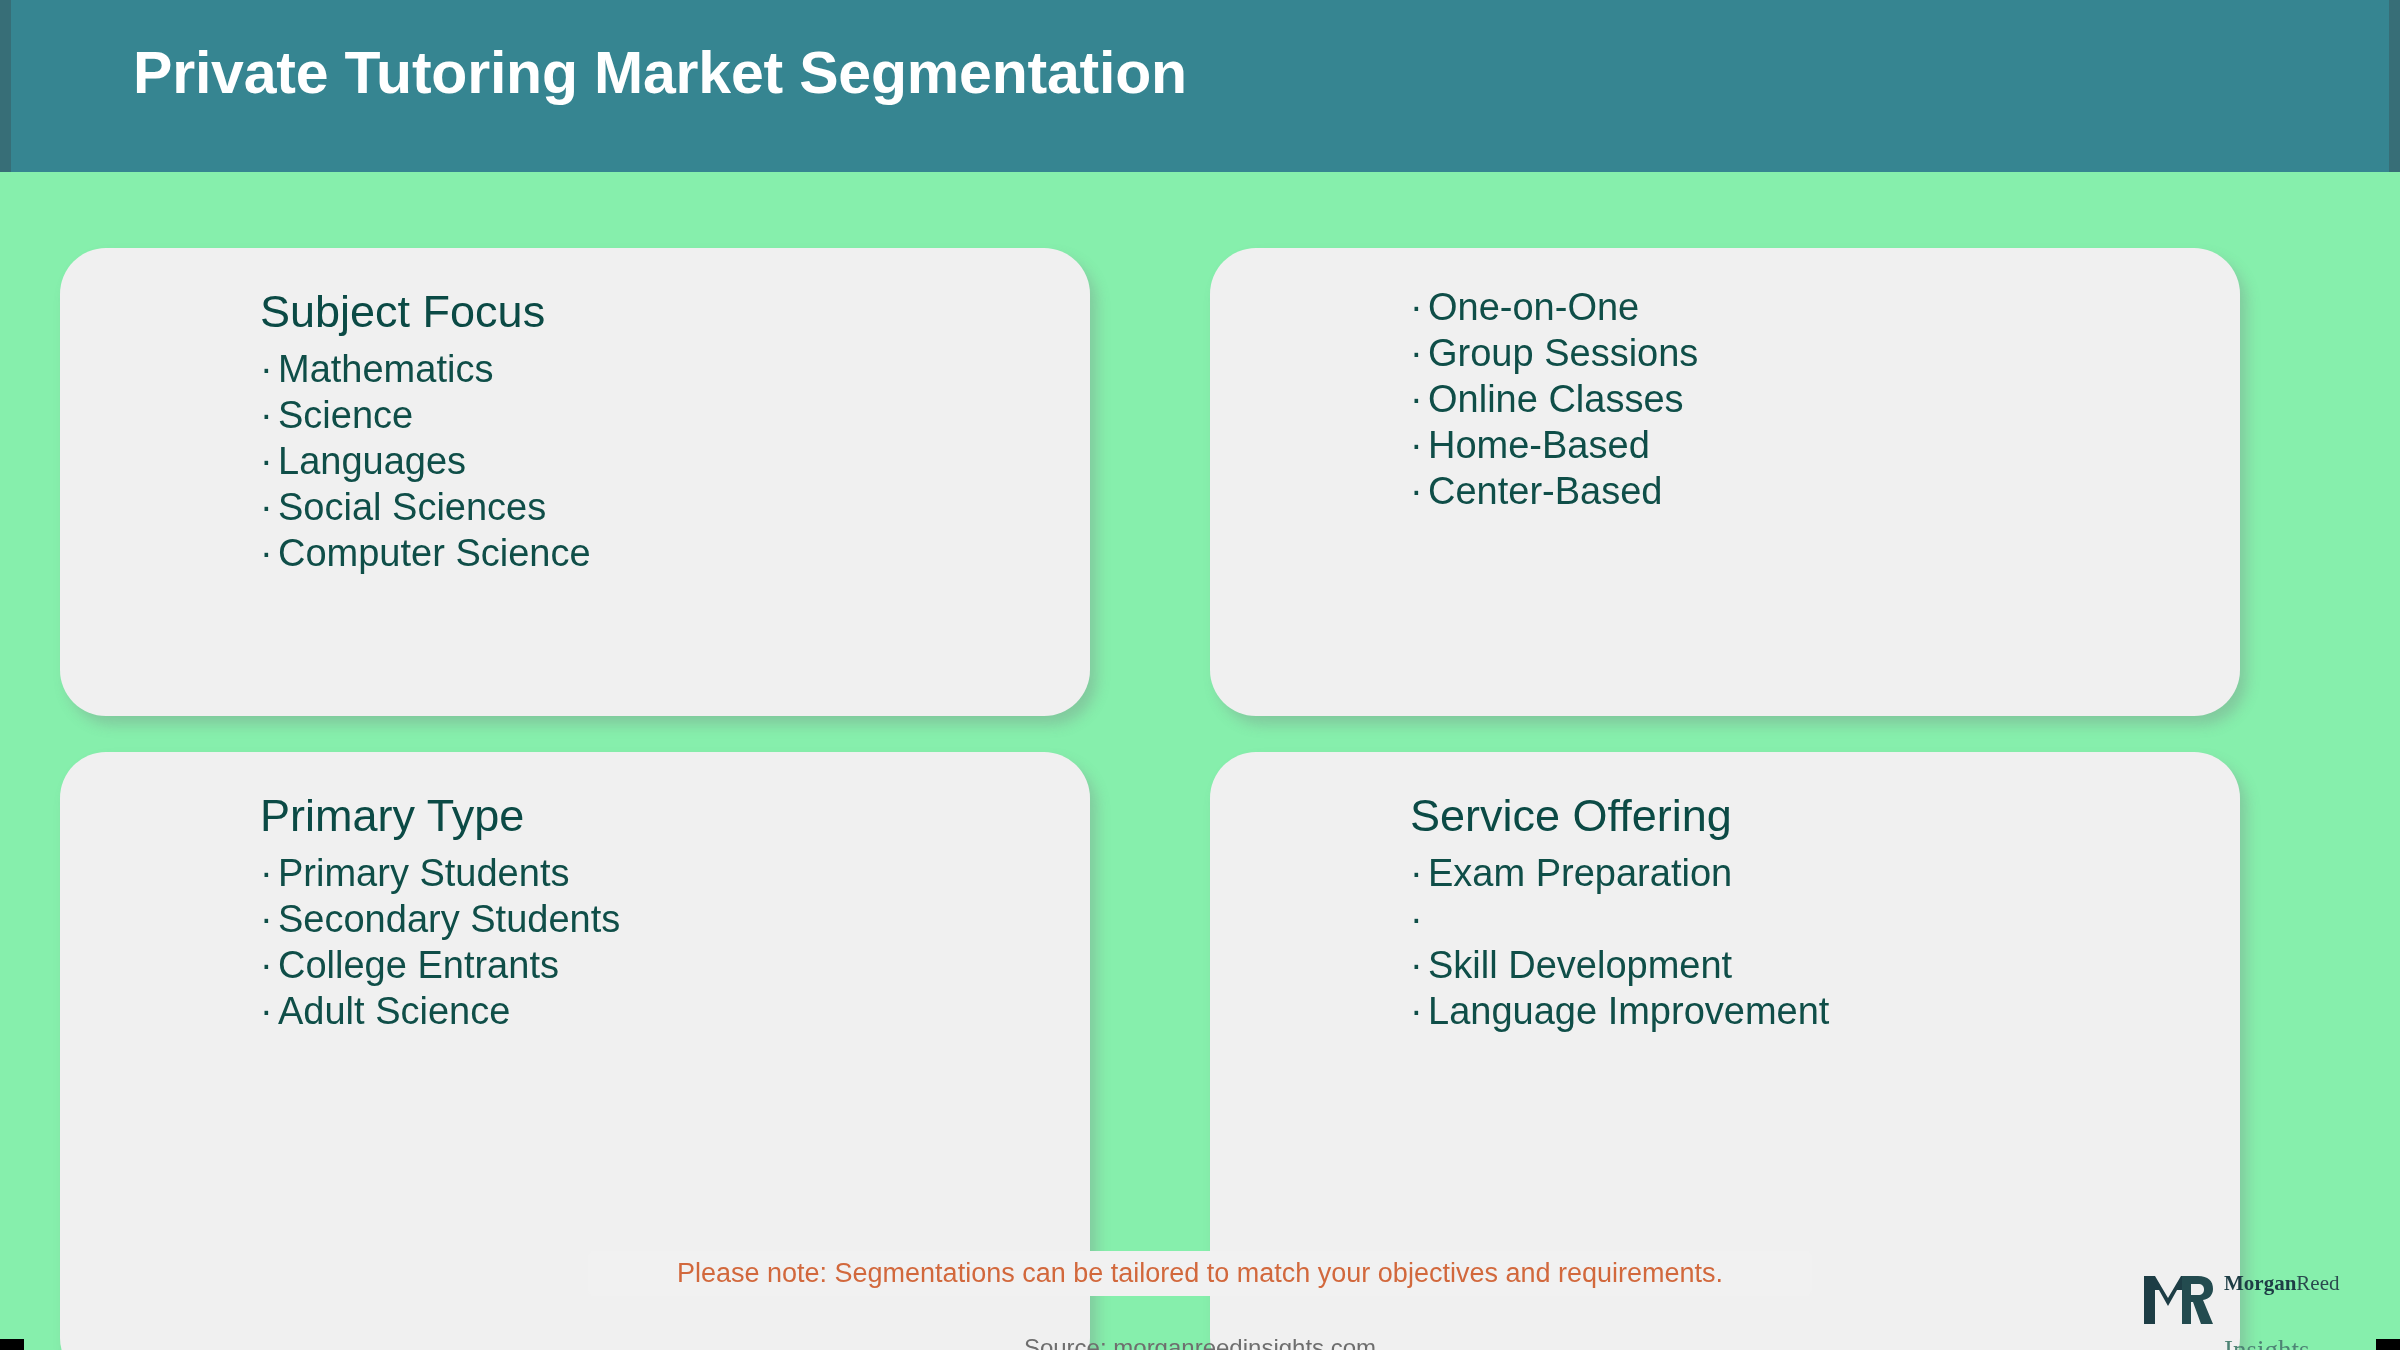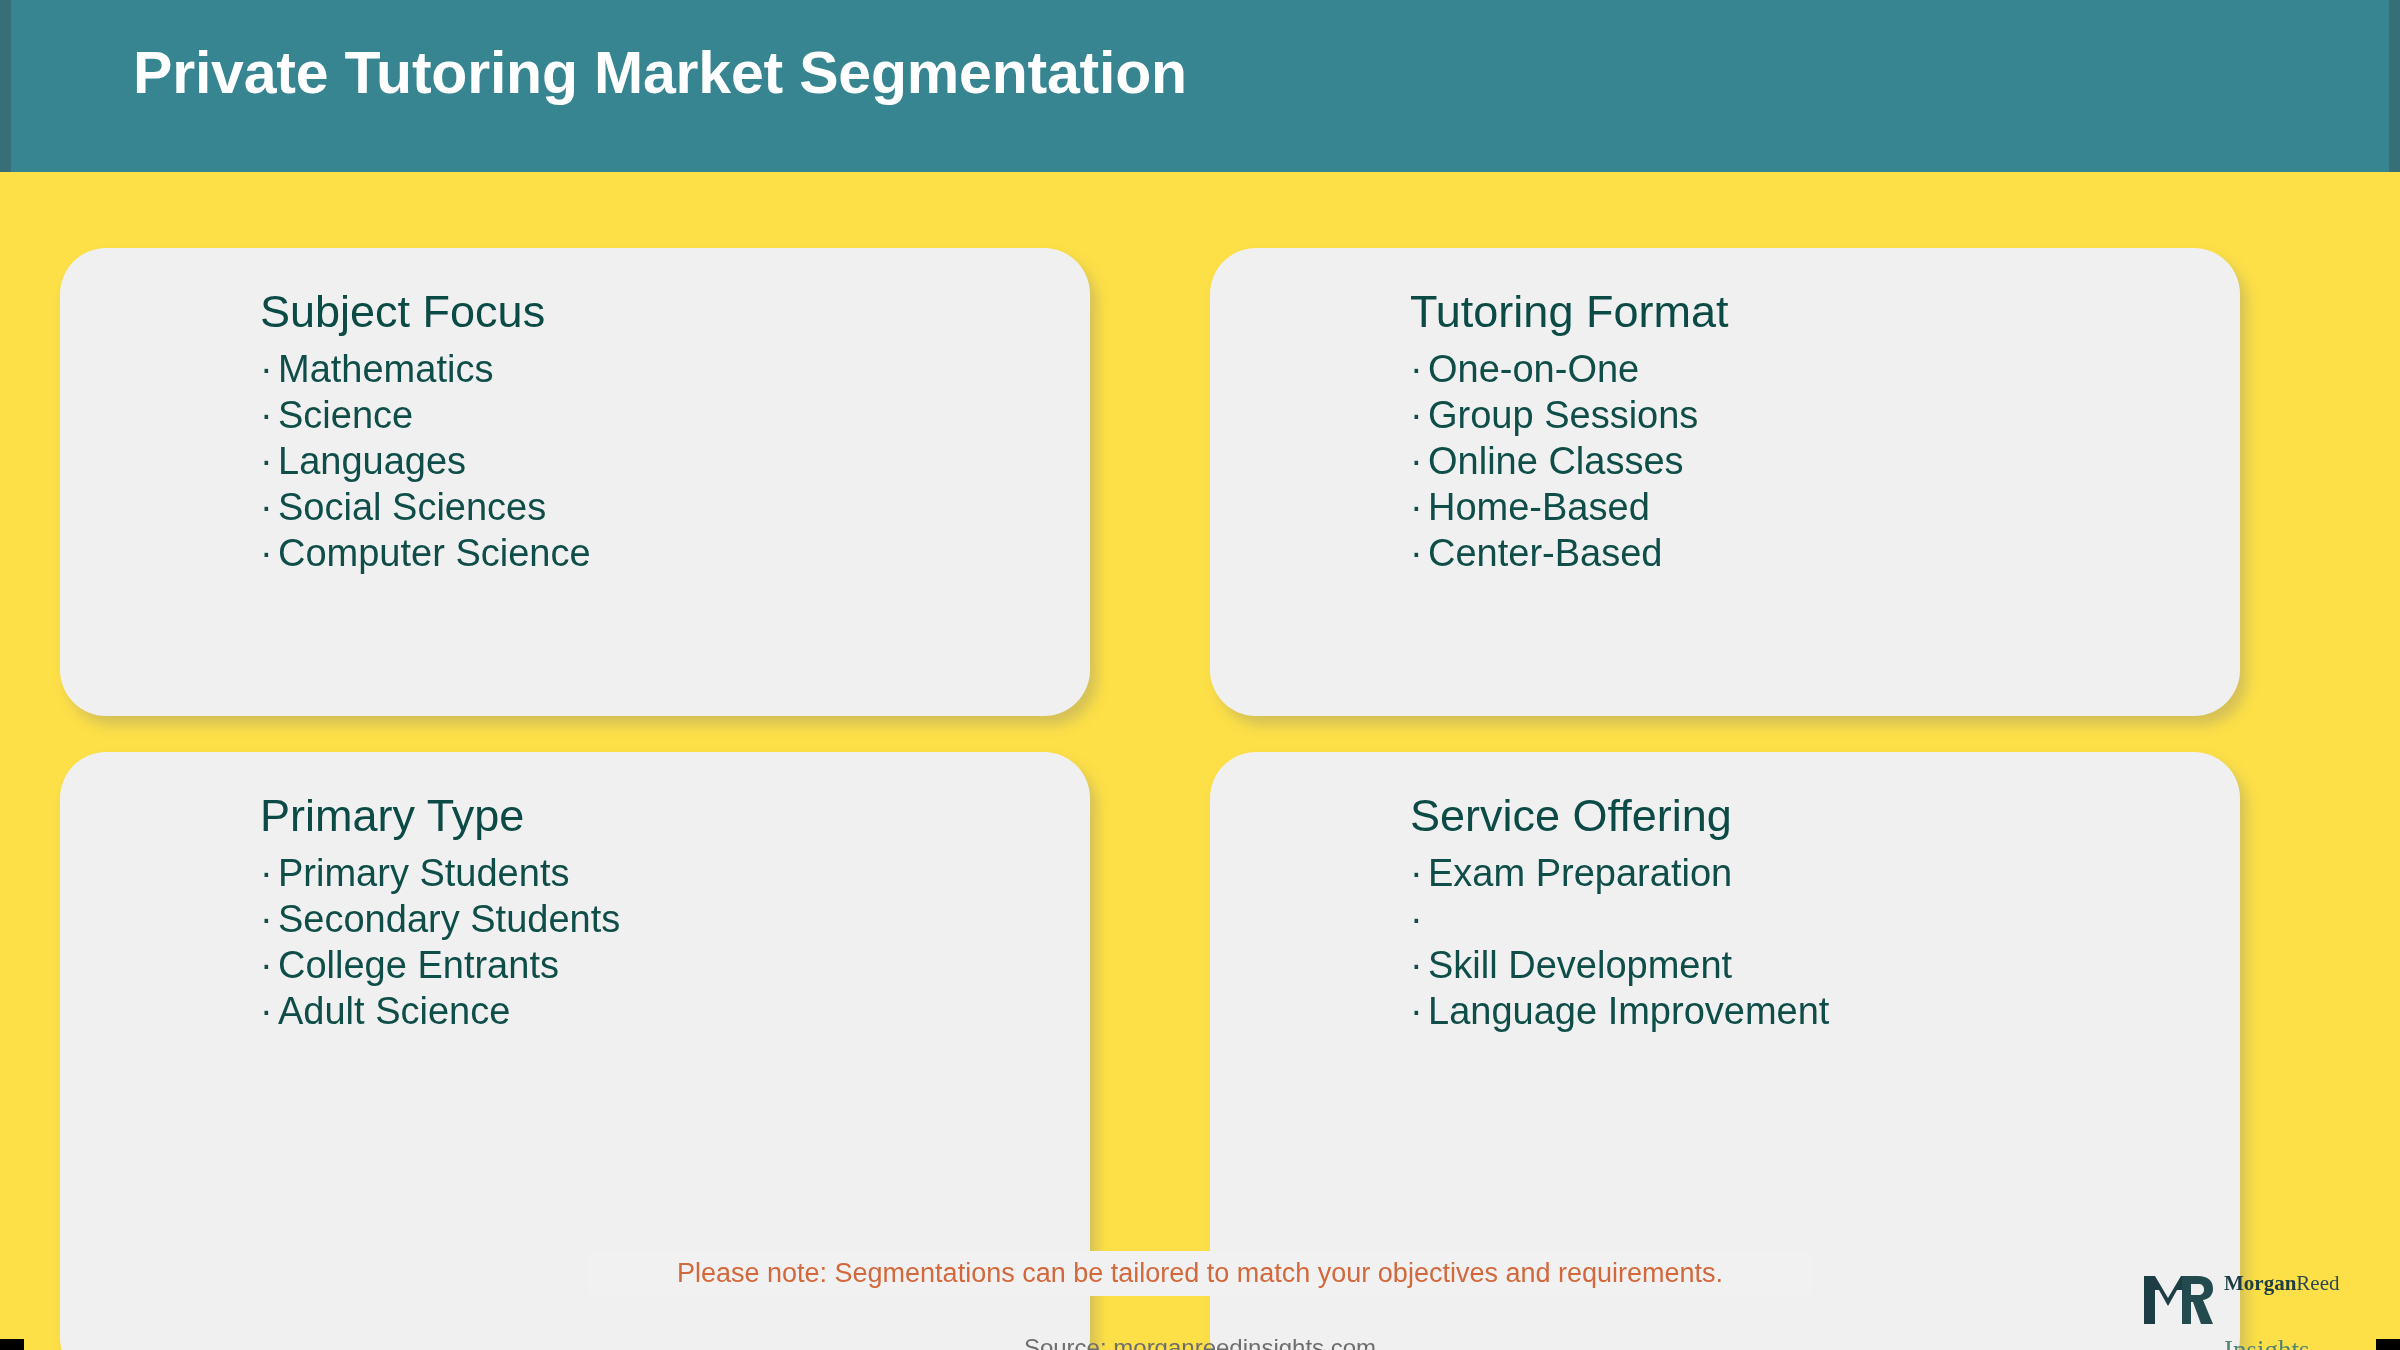--- a/index.html
+++ b/index.html
@@ -12,21 +12,21 @@
     height: 1350px;
     font-family: "Liberation Sans", sans-serif;
     overflow: hidden;
     position: relative;
   }
 
   
   #slide {
     position: absolute;
     inset: 0;
-    background: #fde047;
+    background: #86efac;
     overflow: hidden;
   }
 
   
   #header {
     position: absolute;
     left: 0;
     top: 0;
     width: 2400px;
     height: 172px;
@@ -233,21 +233,20 @@
           <li>
               <span class="bullet">·</span>
               <span>Computer Science</span>
             </li>
         </ul>
       </div>
     </div>
 
     <div class="card c1">
       <div class="card-inner">
-        <div class="card-title">Tutoring Format</div>
         <ul class="card-list">
           <li>
               <span class="bullet">·</span>
               <span>One-on-One</span>
             </li>
           <li>
               <span class="bullet">·</span>
               <span>Group Sessions</span>
             </li>
           <li>

